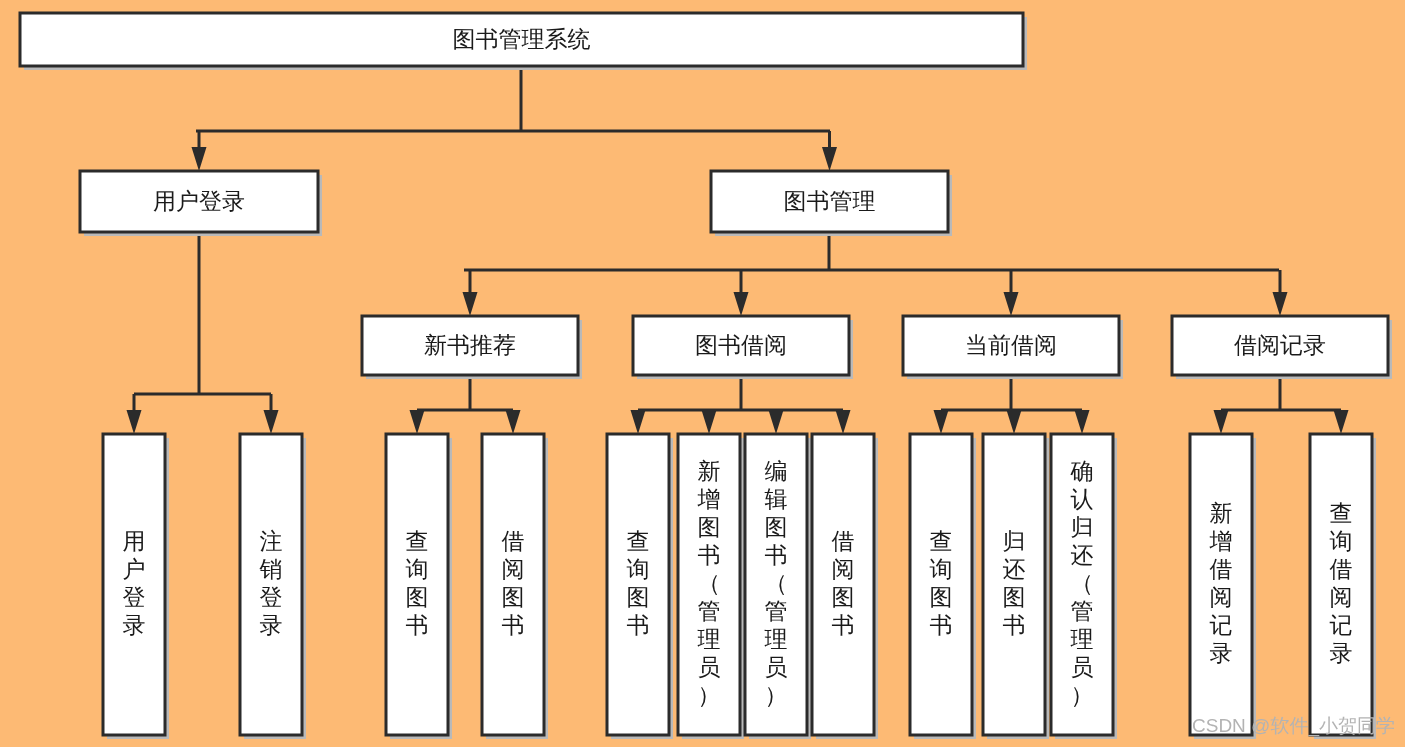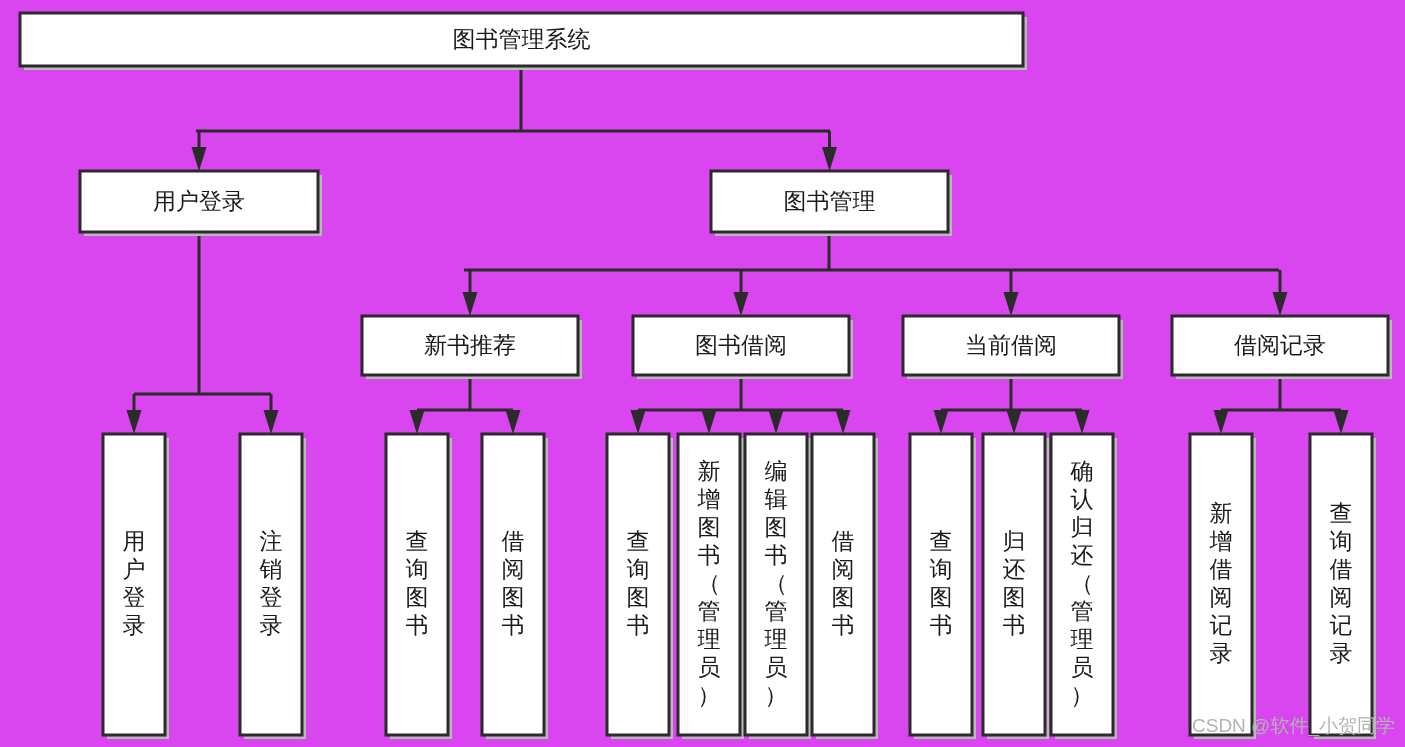--- a/index.html
+++ b/index.html
@@ -12,21 +12,21 @@
     width: 1405px;
     height: 747px;
     font-family: "Liberation Sans", "DejaVu Sans", sans-serif;
     overflow: hidden;
     position: relative;
   }
   #diagram-root {
     position: relative;
     width: 1405px;
     height: 747px;
-    background: #d946ef;
+    background: #fdba74;
   }
   svg.diagram-canvas {
     position: absolute;
     left: 0;
     top: 0;
     width: 1405px;
     height: 747px;
     display: block;
   }
   .node-box {

